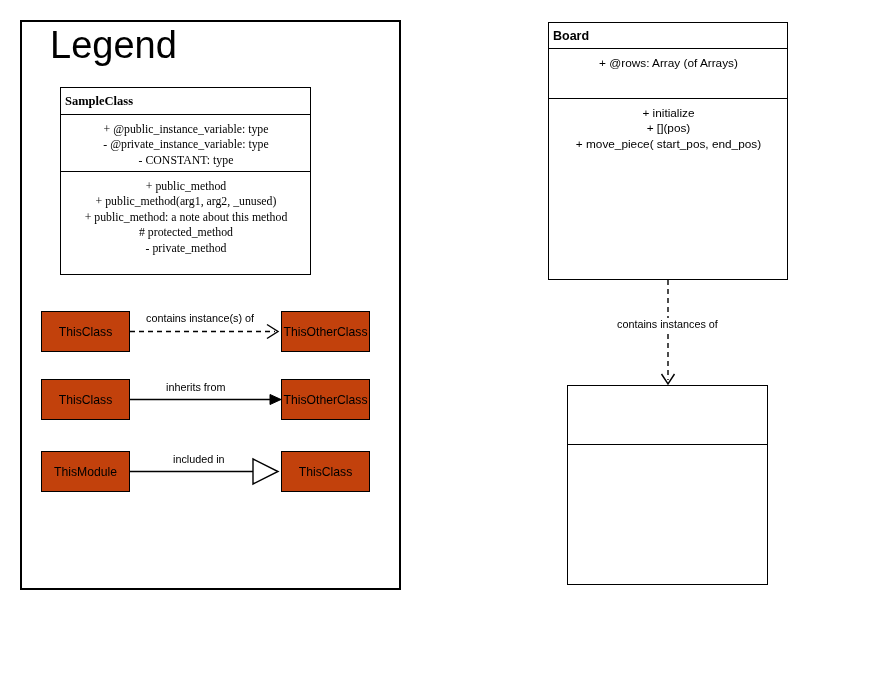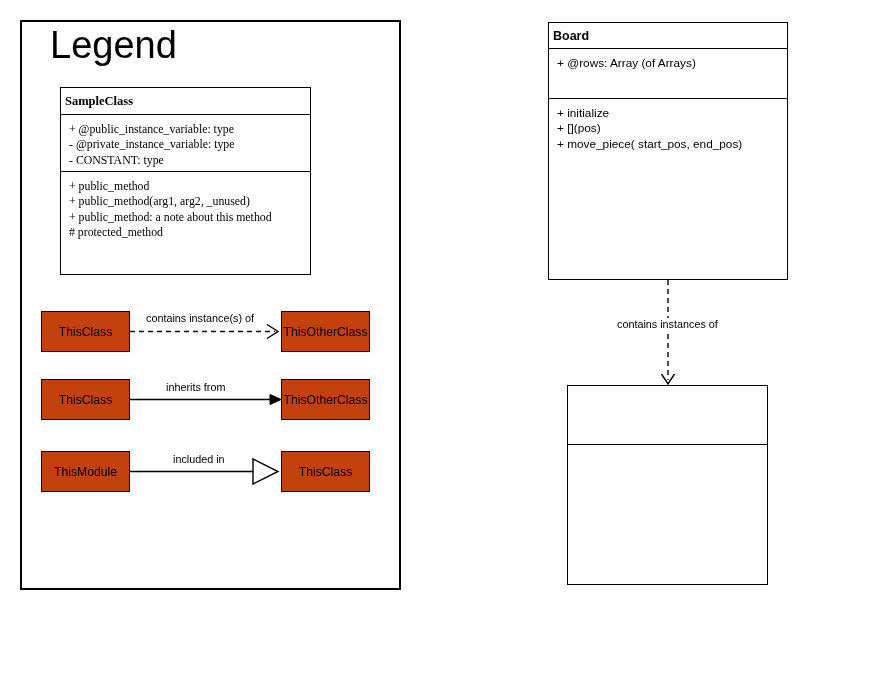--- a/index.html
+++ b/index.html
@@ -51,20 +51,21 @@
     box-sizing: border-box;
     padding: 7px 7px 7px 8px;
     font-size: 11.8px;
     line-height: 15.4px;
   }
   .uml-compartment.divided {
     border-bottom: 1.6px solid #000000;
   }
   .uml-line {
     white-space: nowrap;
+    text-align: center;
   }
   
   .plain-box {
     position: absolute;
     border: 1.6px solid #000000;
     background: #c2410c;
     box-sizing: border-box;
     display: flex;
     align-items: center;
     justify-content: center;
@@ -99,20 +100,21 @@
     <div class="uml-compartment divided" style="height:57px;">
       <div class="uml-line">+ @public_instance_variable: type</div>
       <div class="uml-line">- @private_instance_variable: type</div>
       <div class="uml-line">- CONSTANT: type</div>
     </div>
     <div class="uml-compartment">
       <div class="uml-line">+ public_method</div>
       <div class="uml-line">+ public_method(arg1, arg2, _unused)</div>
       <div class="uml-line">+ public_method: a note about this method</div>
       <div class="uml-line"># protected_method</div>
+      <div class="uml-line">- private_method</div>
     </div>
   </div>
 
   <div class="plain-box" style="left:41px; top:311px; width:89px; height:41px;">ThisClass</div>
   <div class="plain-box" style="left:281px; top:311px; width:89px; height:41px;">ThisOtherClass</div>
   <svg class="conn-svg" style="left:130px; top:311px;" width="151" height="41">
     <line x1="0" y1="20.5" x2="145" y2="20.5" stroke="#000000" stroke-width="1.4" stroke-dasharray="5,4"></line>
     <polyline points="137,13.5 148,20.5 137,27.5" fill="none" stroke="#000000" stroke-width="1.4"></polyline>
   </svg>
   <div class="edge-label" style="left:143px; top:312px;">contains instance(s) of</div>

